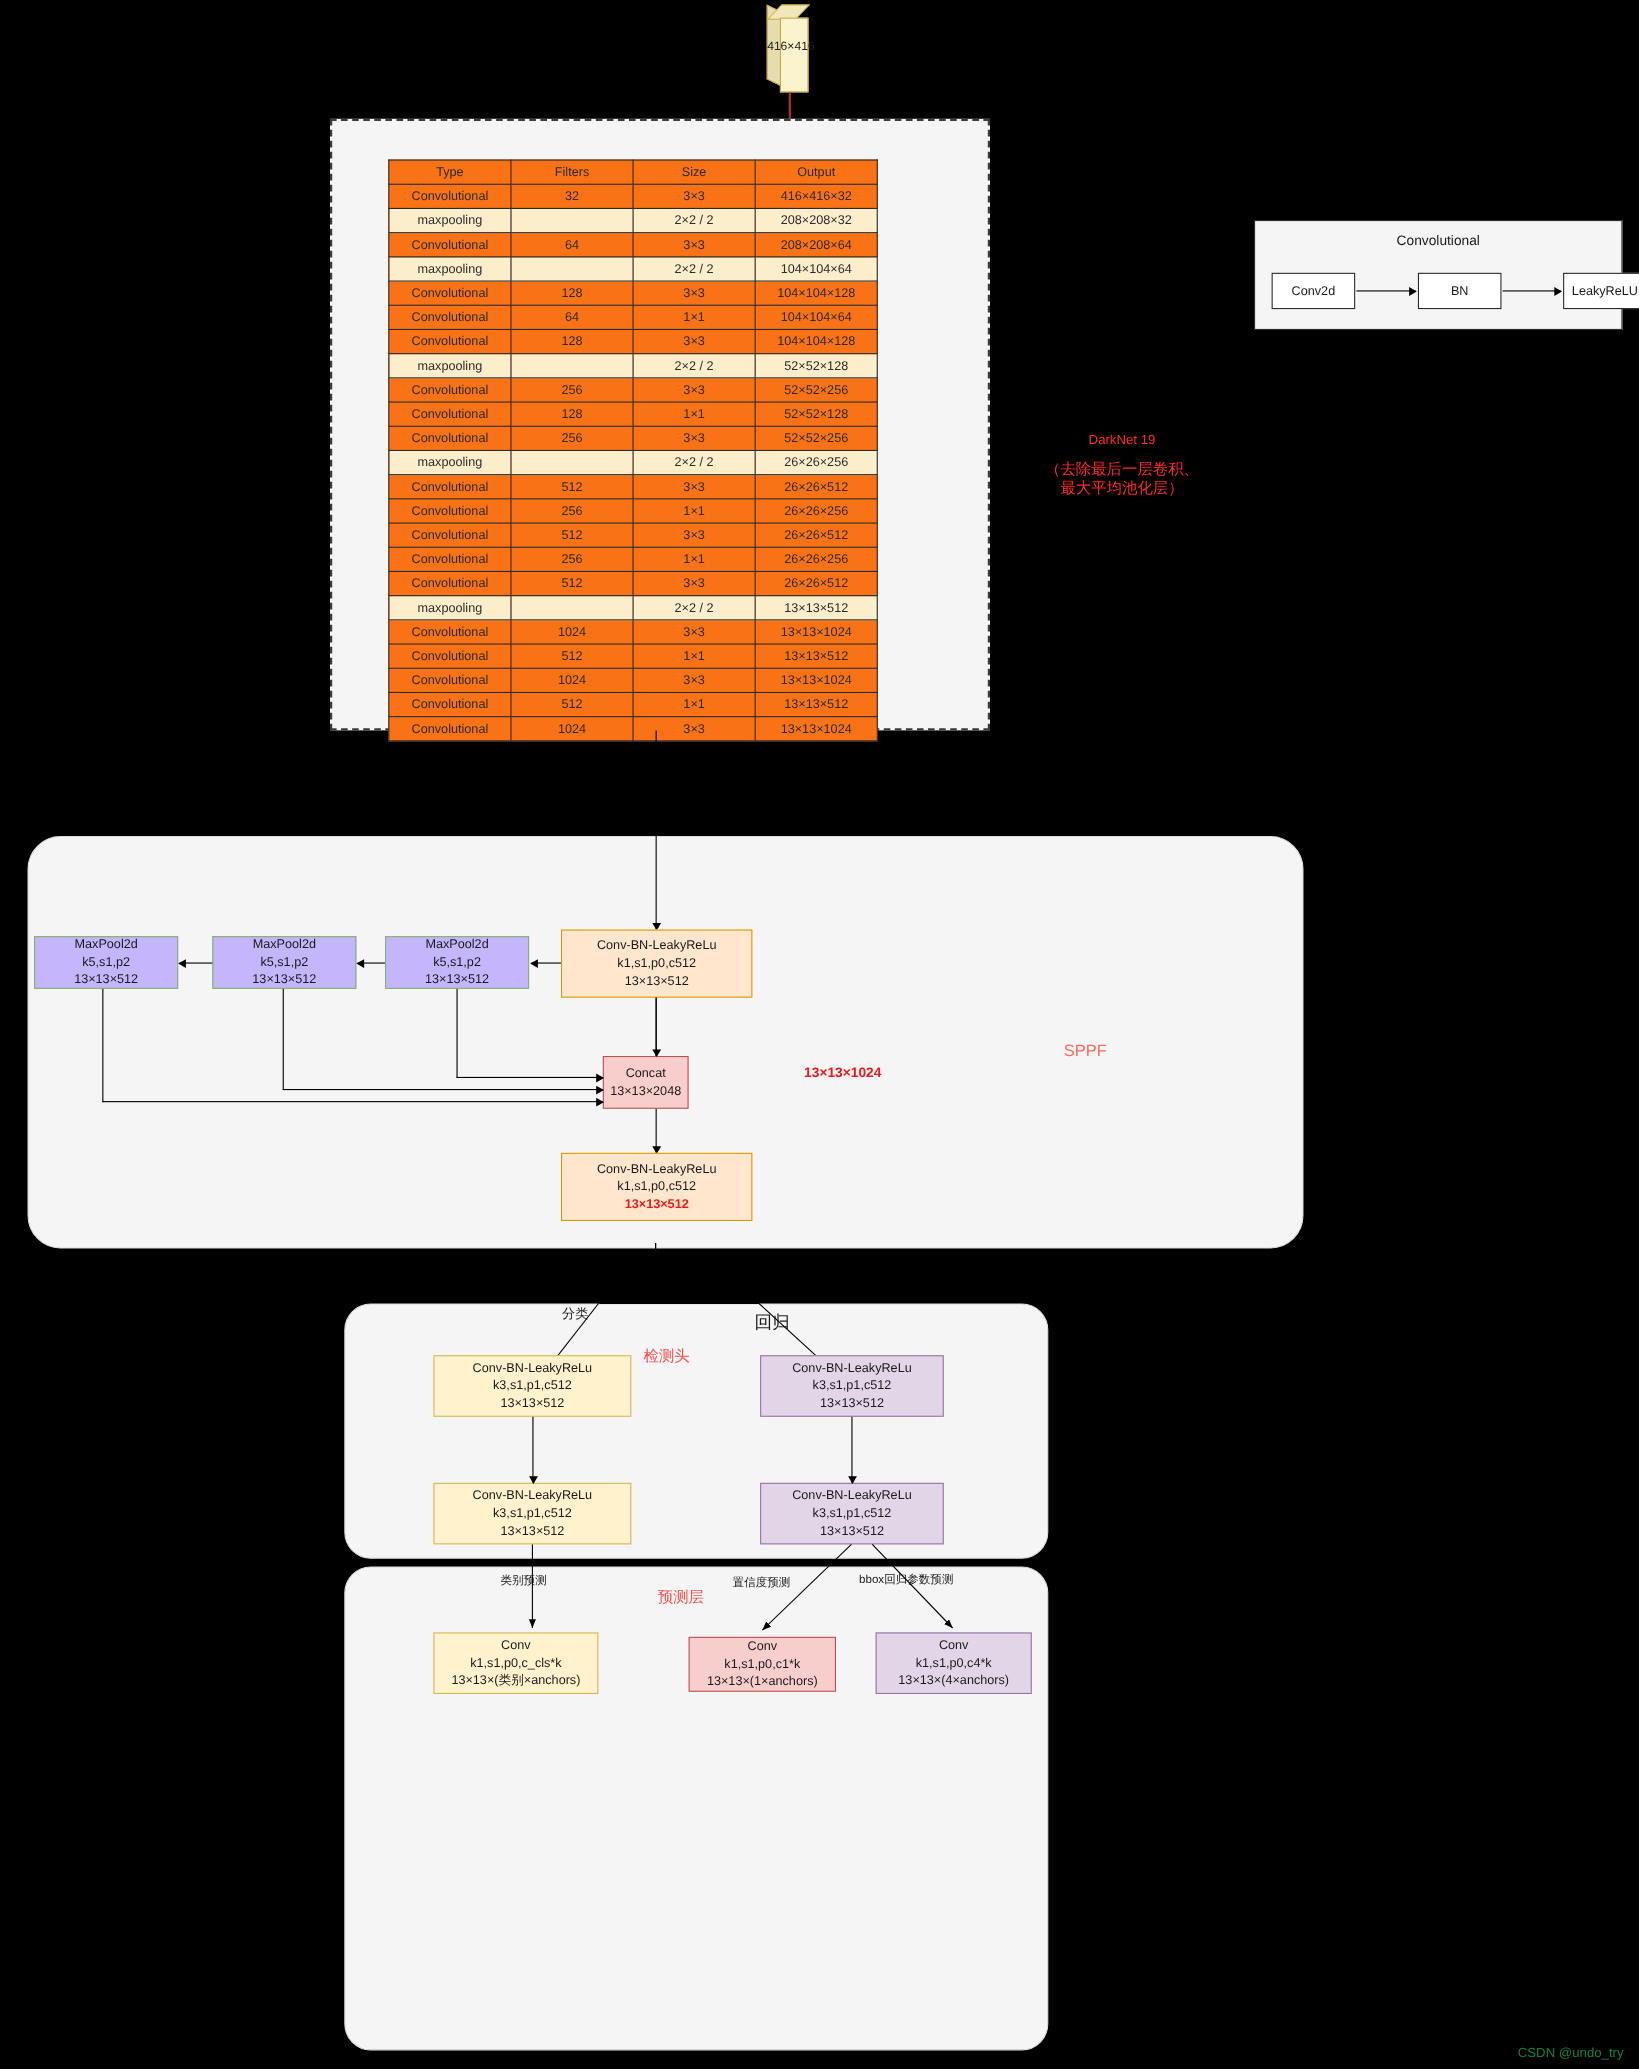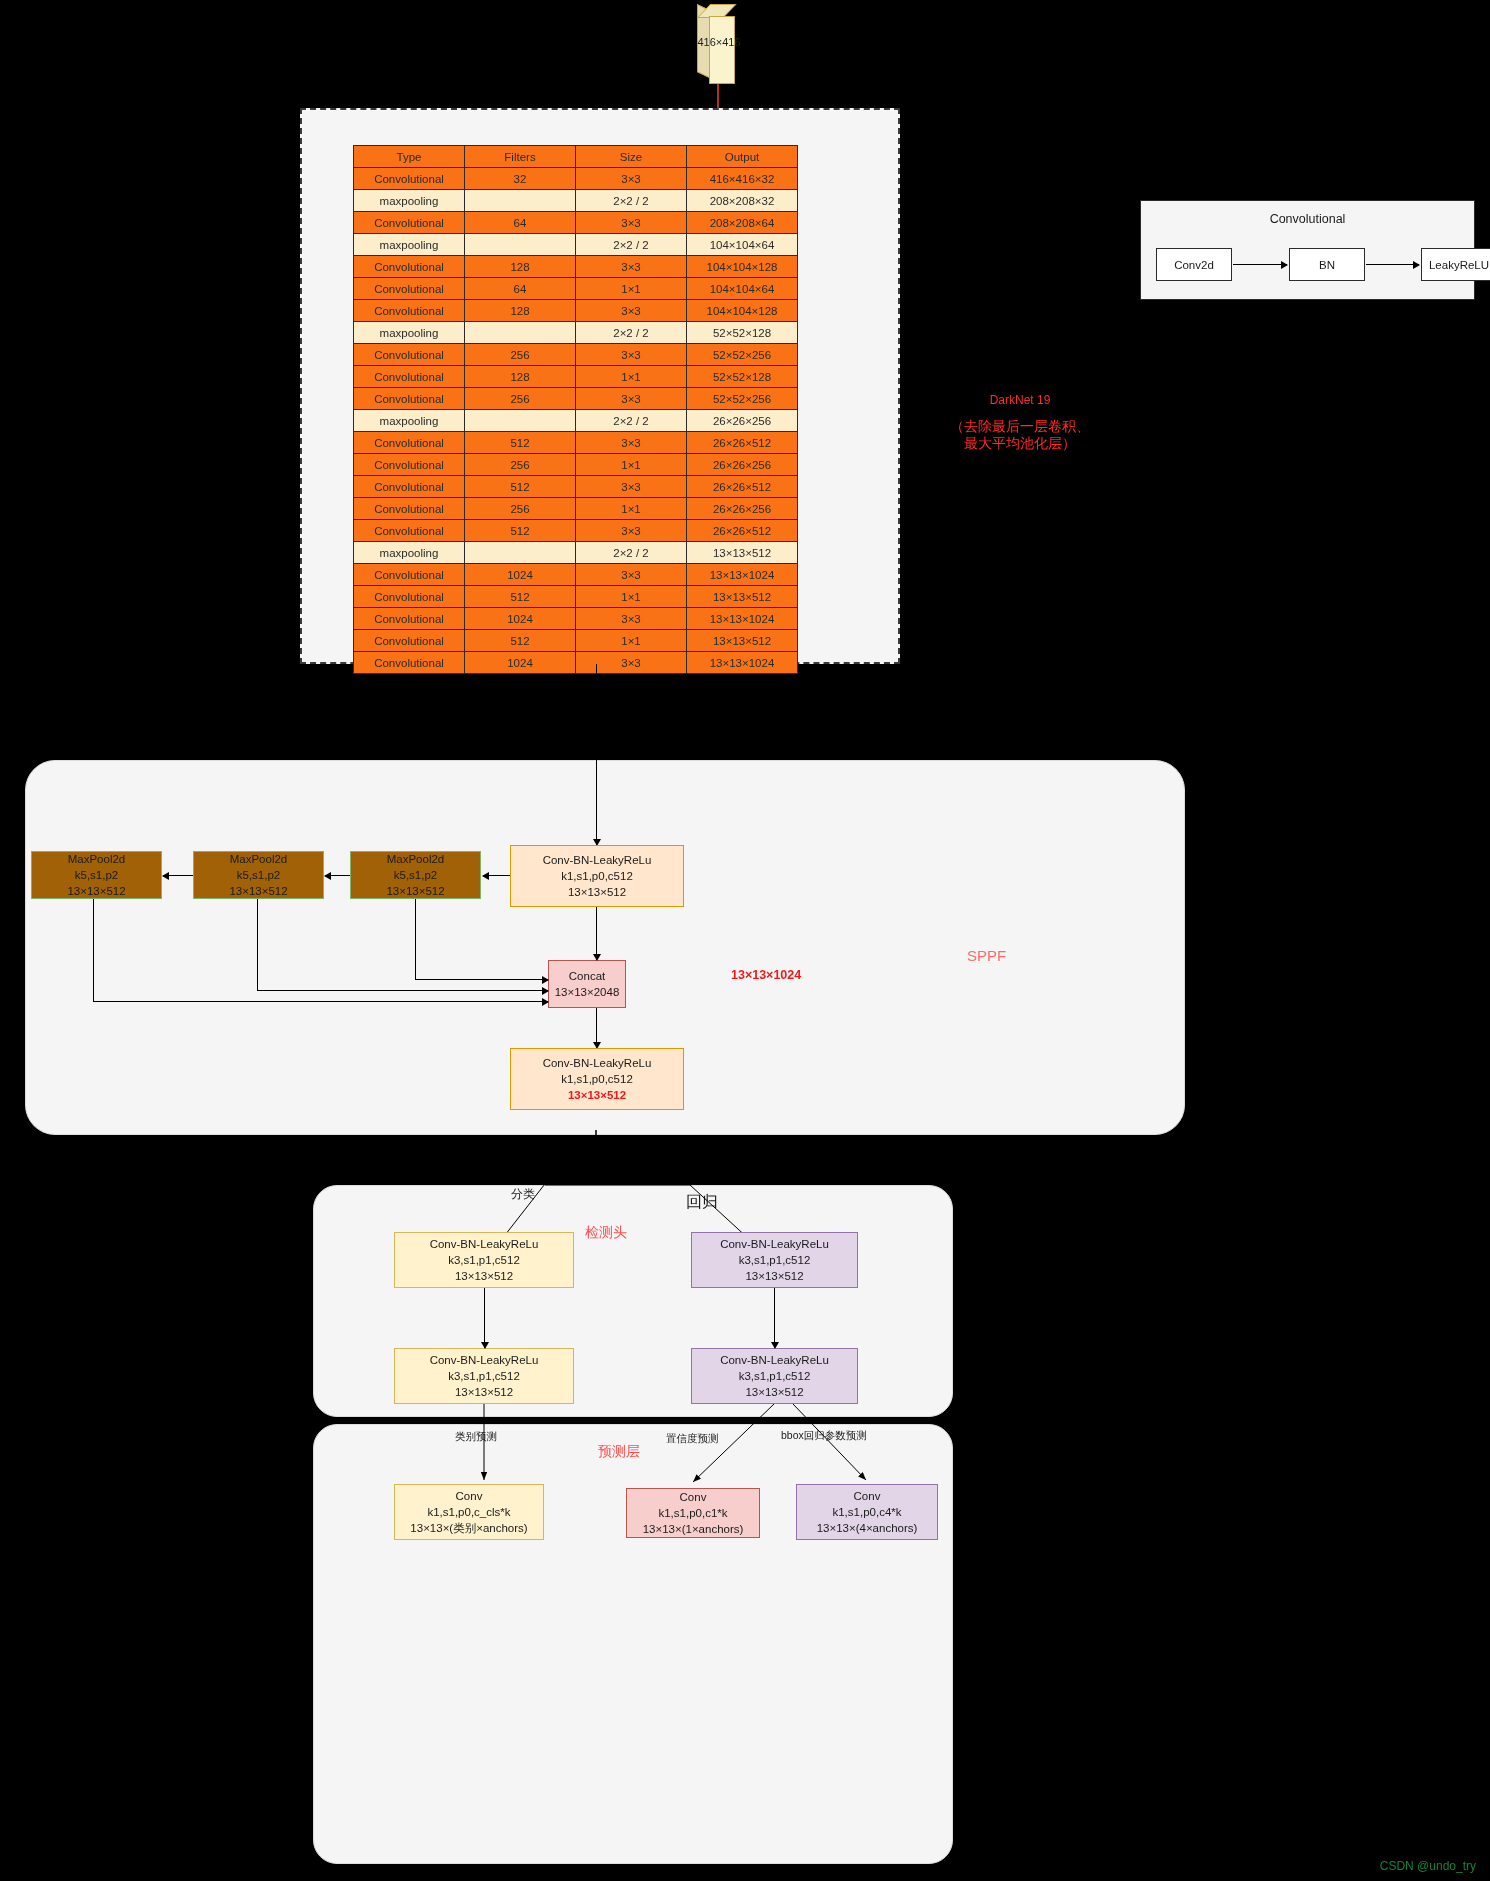--- a/index.html
+++ b/index.html
@@ -64,21 +64,21 @@
 
   
   #sppf-panel{left:25px;top:760px;width:1160px;height:375px;background:#f5f5f5;
      border:1px solid #dcdcdc;border-radius:30px;box-sizing:border-box;}
   #sppf-label{left:967px;top:947px;color:#fb6b66;font-size:15px;}
   #sppf-in-label{left:731px;top:968px;color:#f01818;font-size:12.5px;font-weight:bold;}
 
   .node{position:absolute;box-sizing:border-box;border-width:1px;border-style:solid;
      font-size:11.5px;line-height:16px;text-align:center;
      display:flex;flex-direction:column;align-items:center;justify-content:center;}
-  .n-green{background:#a16207;border-color:#82b366;}
+  .n-green{background:#c4b5fd;border-color:#82b366;}
   .n-orange{background:#ffe6cc;border-color:#d79b00;}
   .n-red{background:#f8cecc;border-color:#b85450;}
   .n-yellow{background:#fff2cc;border-color:#d6b656;}
   .n-purple{background:#e1d5e7;border-color:#9673a6;}
   .node .red{color:#f01818;font-weight:bold;}
 
   #sppf-cbl{left:510px;top:845px;width:174px;height:62px;}
   #mp3{left:350px;top:851px;width:131px;height:48px;}
   #mp2{left:193px;top:851px;width:131px;height:48px;}
   #mp1{left:31px;top:851px;width:131px;height:48px;}

